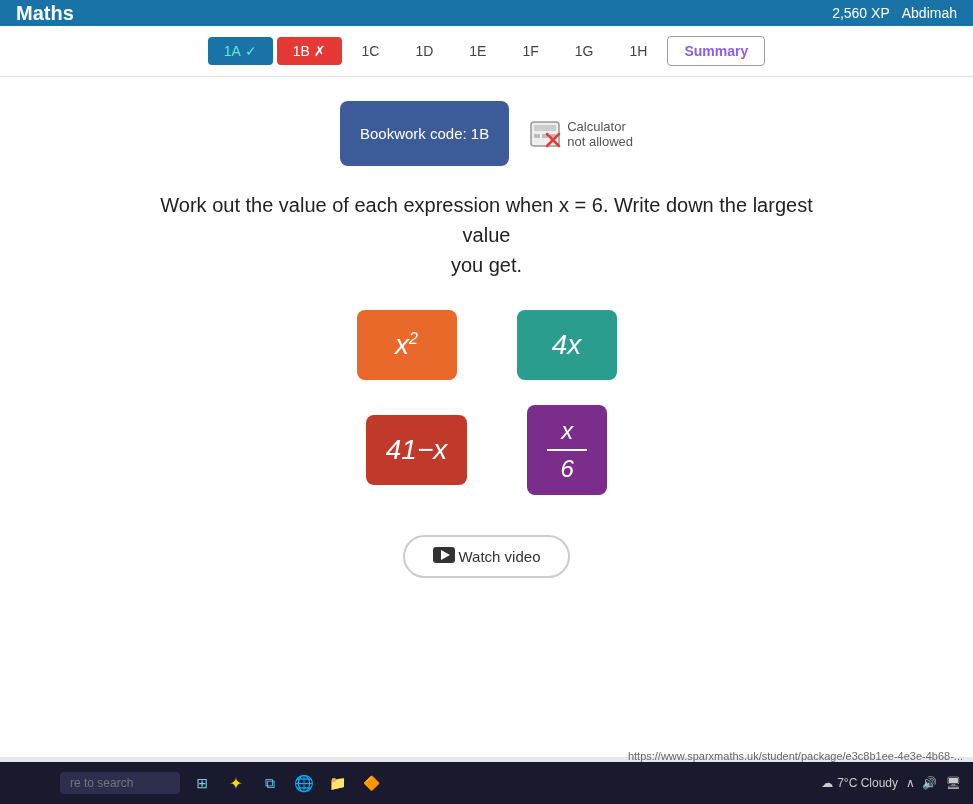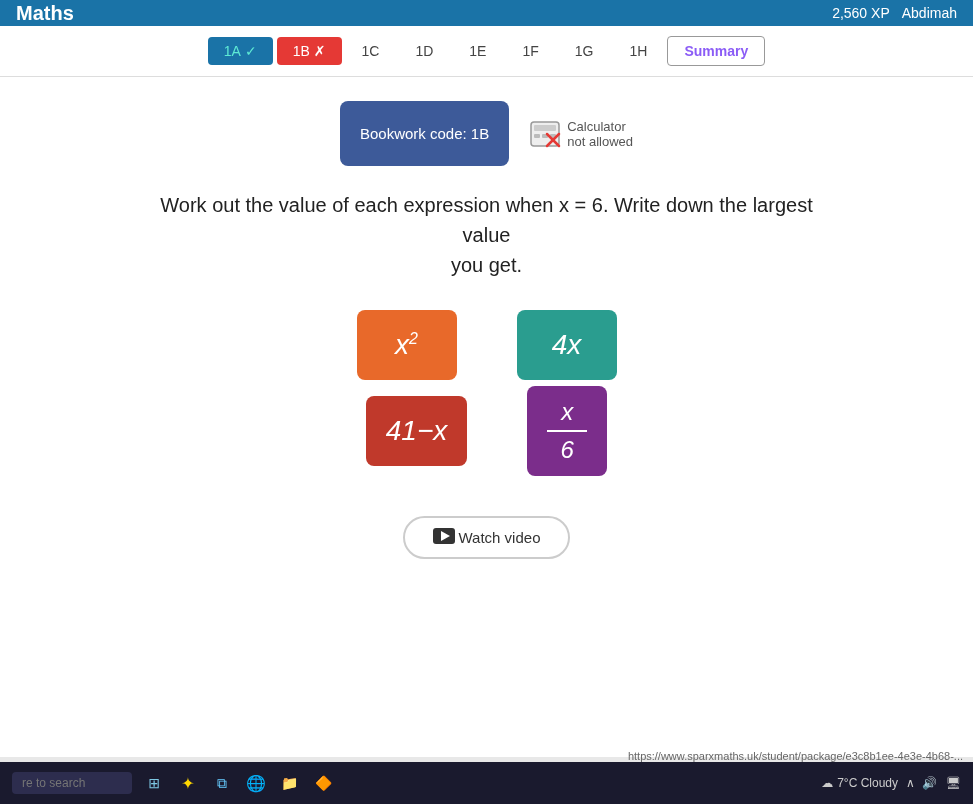--- a/index.html
+++ b/index.html
@@ -129,21 +129,21 @@
       margin-bottom: 30px;
       line-height: 1.5;
       max-width: 700px;
     }
 
     
     .expressions-container {
       display: flex;
       flex-direction: column;
       align-items: center;
-      gap: 6px;
+      gap: 25px;
       margin-bottom: 32px;
     }
 
     .expr-row {
       display: flex;
       gap: 60px;
       align-items: center;
       justify-content: center;
     }
 
@@ -269,20 +269,21 @@
     }
 
     .search-bar-task {
       background: #2d2d4e;
       border: none;
       color: #aaa;
       font-size: 12px;
       padding: 4px 10px;
       border-radius: 4px;
       width: 120px;
+      margin-left: 48px;
     }
 
     .weather-info {
       display: flex;
       align-items: center;
       gap: 4px;
       color: #ccc;
       font-size: 12px;
     }
   </style>

